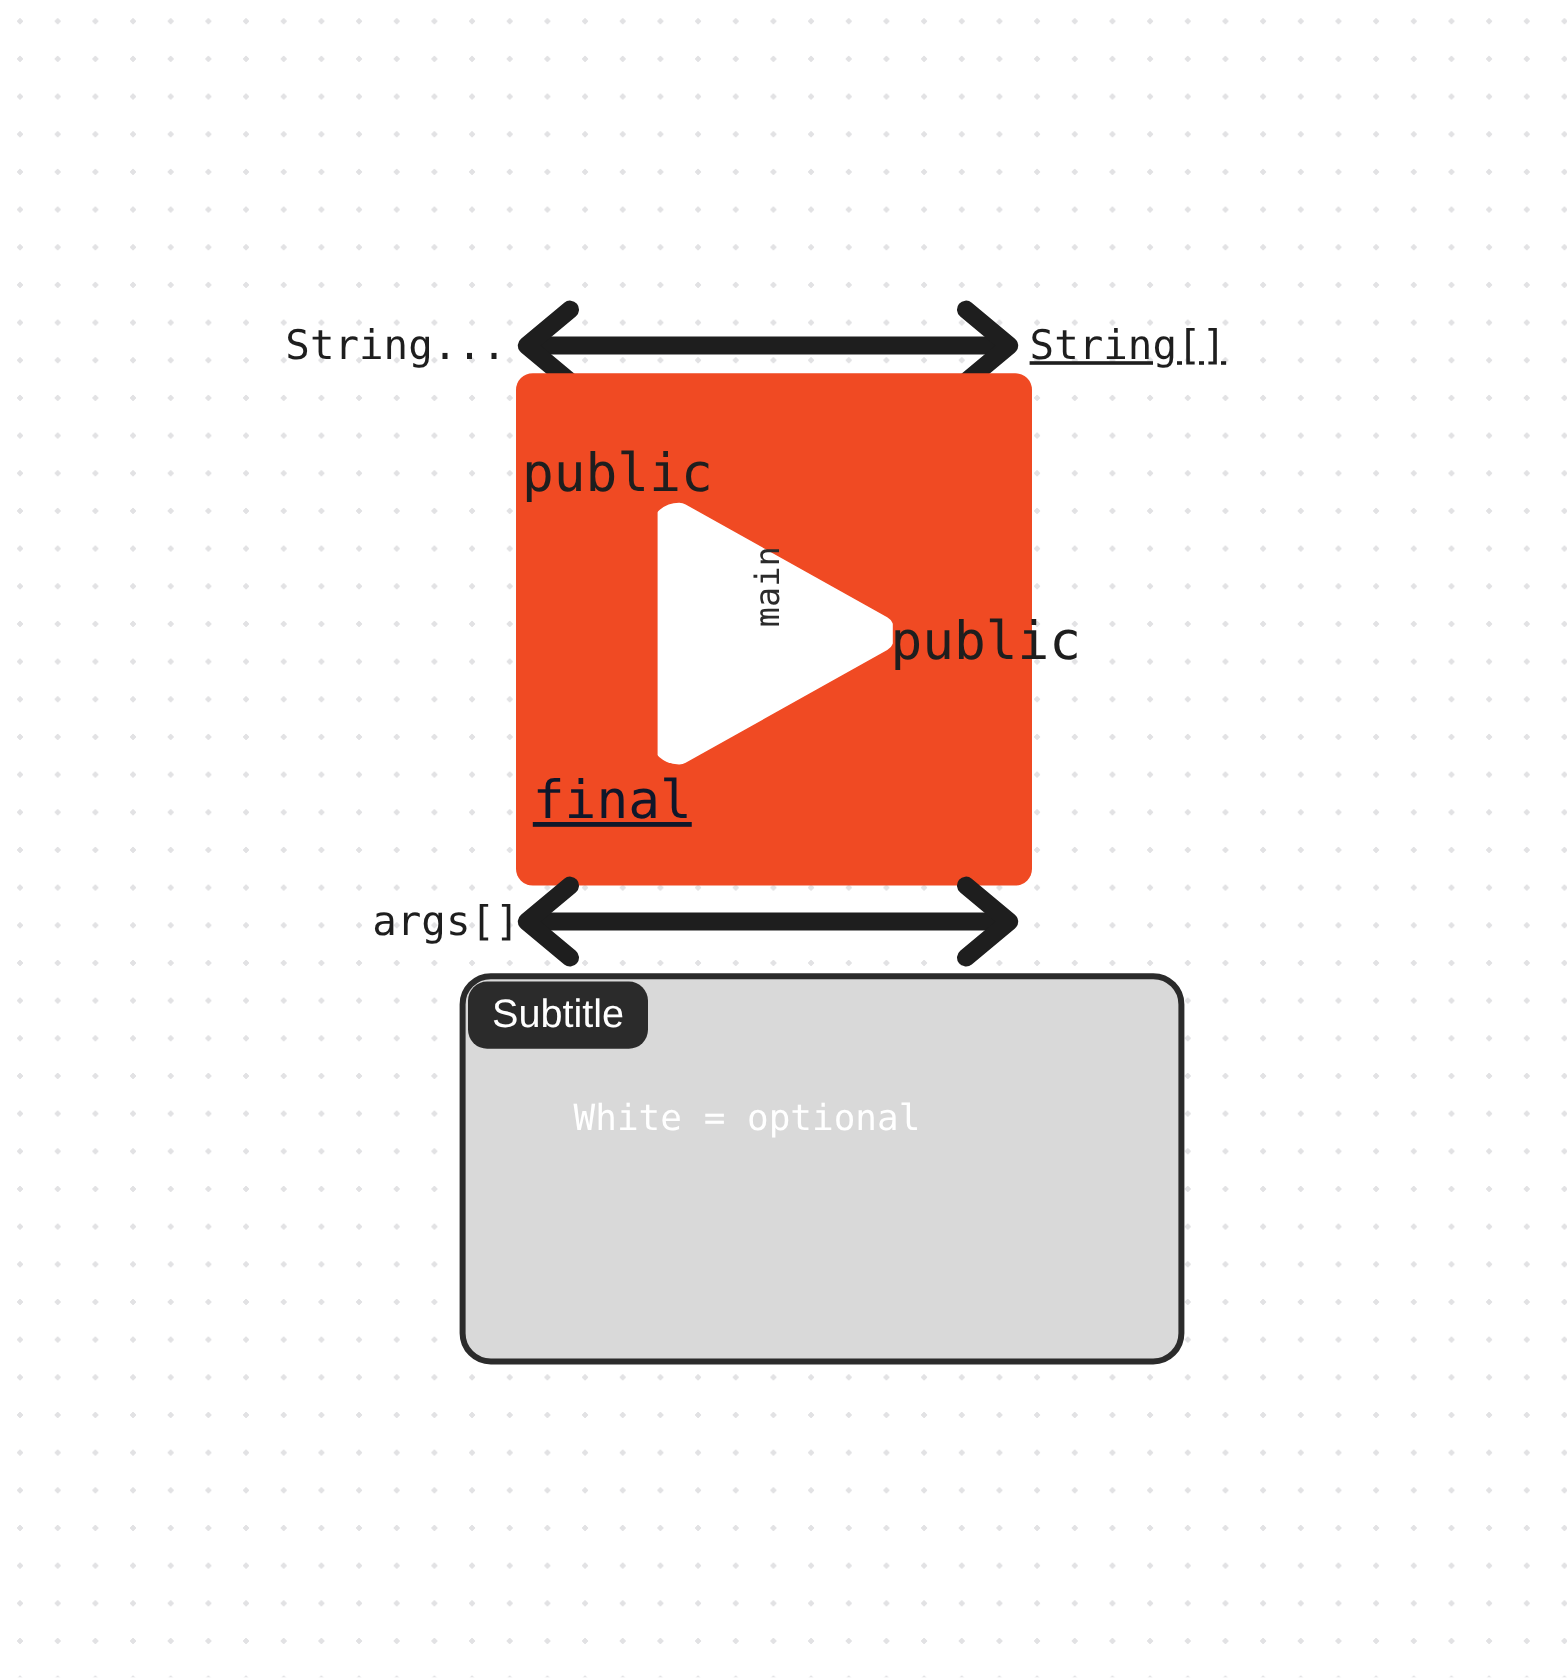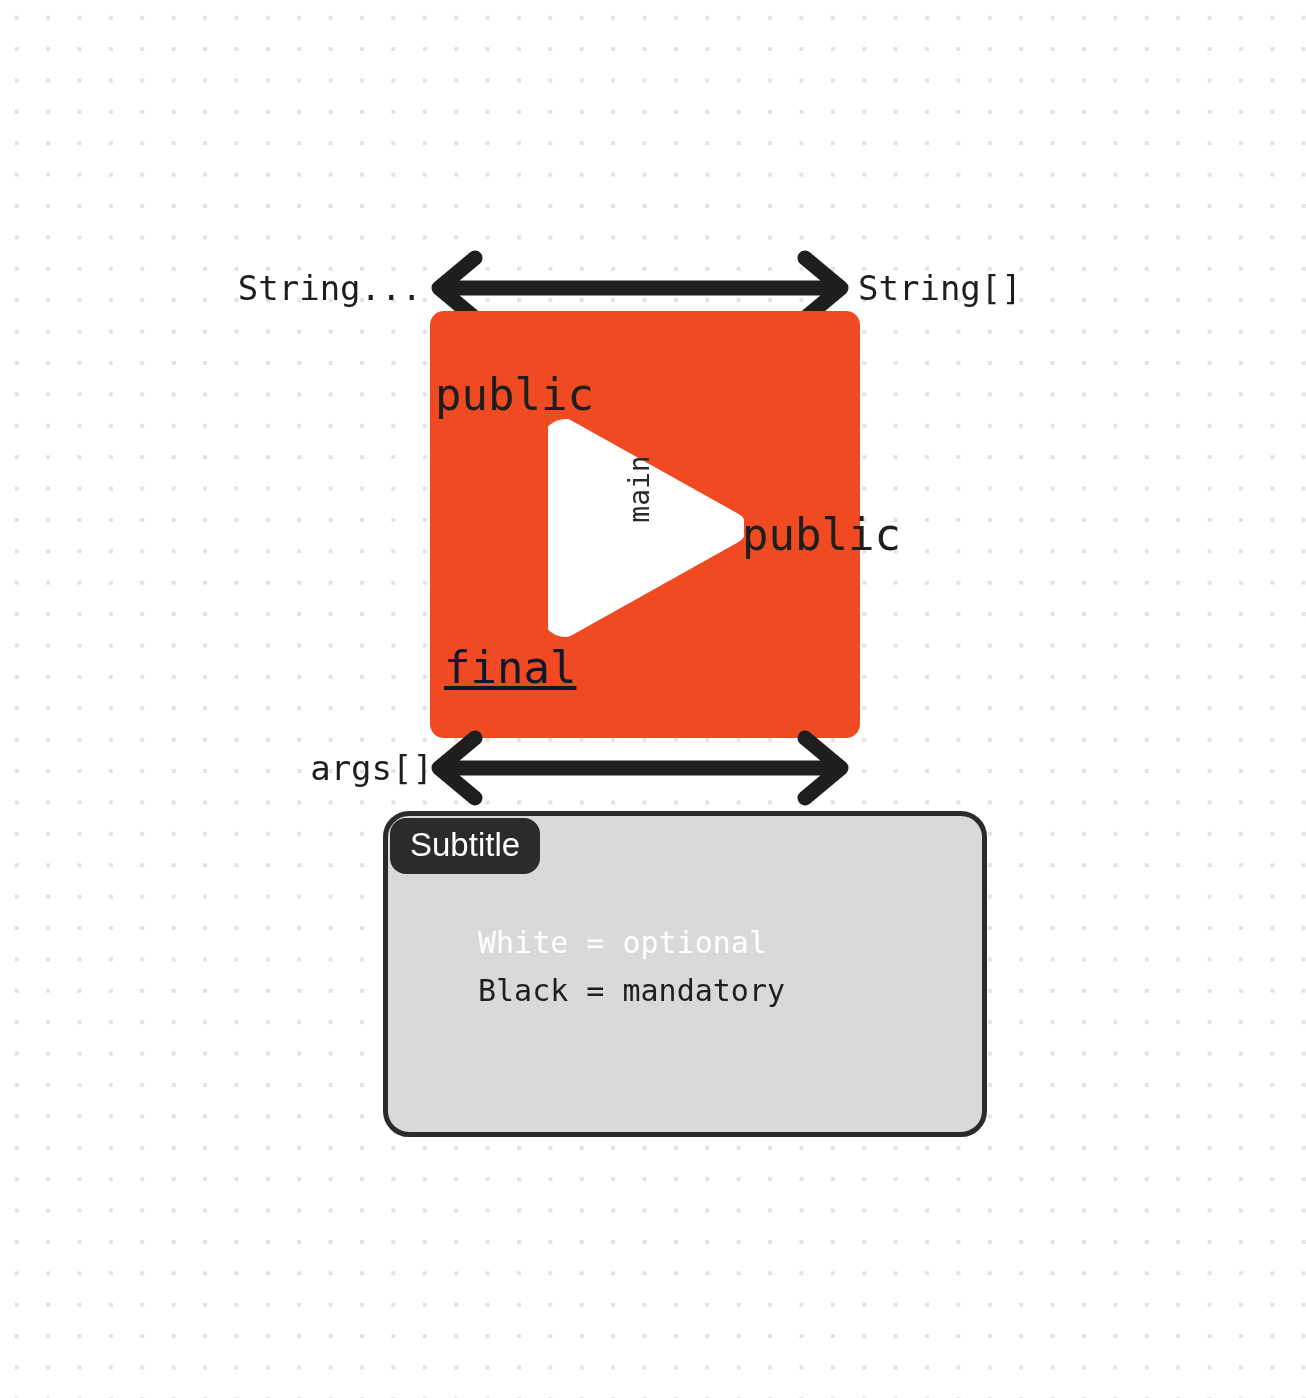--- a/index.html
+++ b/index.html
@@ -114,21 +114,21 @@
   .arrow-label {
     position: absolute;
     top: 22px;
     font-family: "DejaVu Sans Mono", monospace;
     font-size: 34px;
     line-height: 36px;
     color: #1e1e1e;
     white-space: nowrap;
   }
   .arrow-label.left  { right: 884px; text-align: right; }
-  .arrow-label.right { left: 858px;  text-align: left;  }
+  .arrow-label.right { left: 858px;  text-align: left; text-decoration: underline;  }
 
   
   #legend-card {
     position: absolute;
     left: 383px;
     top: 811px;
     width: 604px;
     height: 326px;
     box-sizing: border-box;
     background: #d9d9d9;
@@ -152,21 +152,21 @@
 
   #legend-lines {
     position: absolute;
     left: 90px;
     top: 93px;
     font-family: "DejaVu Sans Mono", monospace;
     font-size: 30px;
     line-height: 48px;
   }
   .legend-line { white-space: pre; }
-  .legend-line.white { color: #ffffff; margin-top: 10px; }
+  .legend-line.white { color: #ffffff; }
   .legend-line.dark  { color: #1e1e1e; }
 </style>
 </head>
 <body>
 
 <div id="canvas">
 
   <div class="arrow-row" id="arrow-row-top">
     <span class="arrow-label left">String...</span>
 
@@ -209,17 +209,16 @@
       </g>
     </svg>
 
   </div>
 
   <div id="legend-card">
     <div id="legend-title-pill">Subtitle</div>
 
     <div id="legend-lines">
       <div class="legend-line white">White = optional</div>
-      <div class="legend-line dark">Black = mandatory</div>
     </div>
   </div>
 
 </div>
 
 </body></html>

